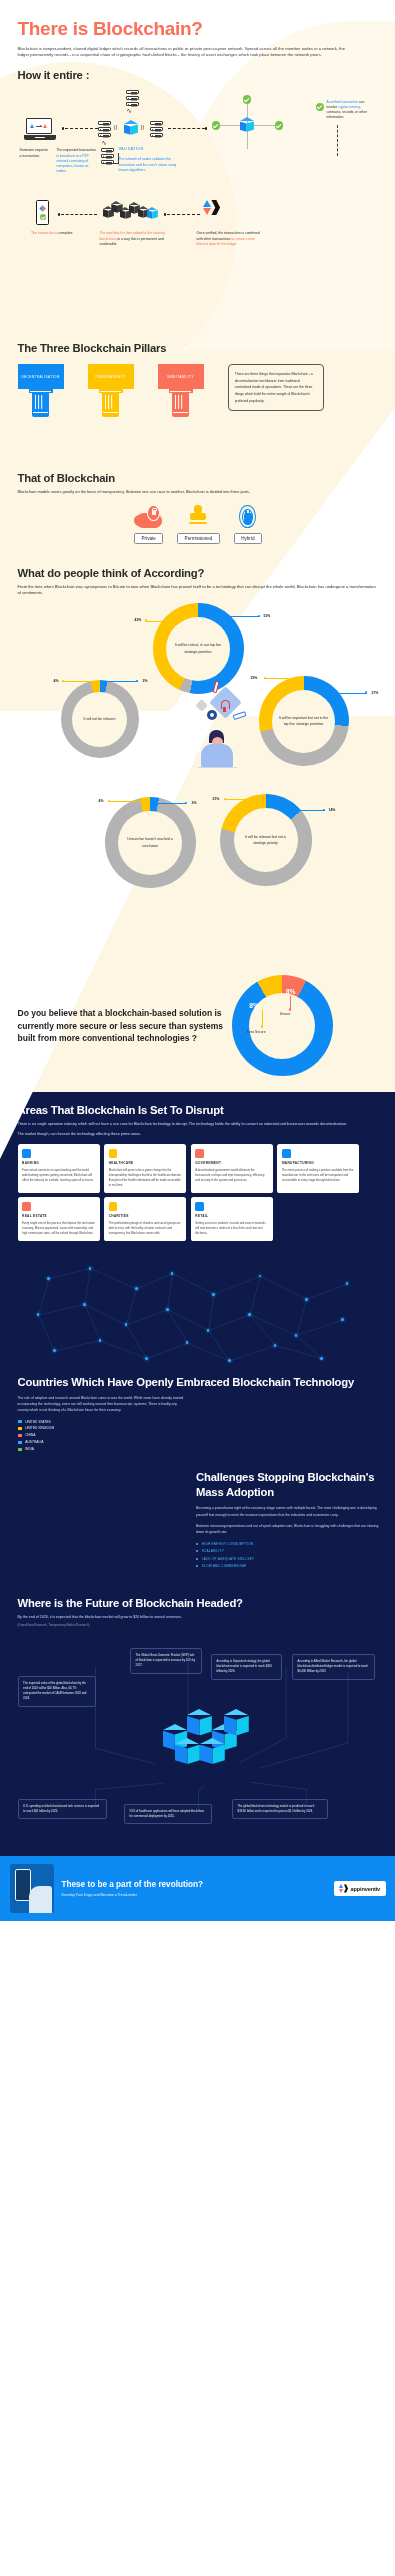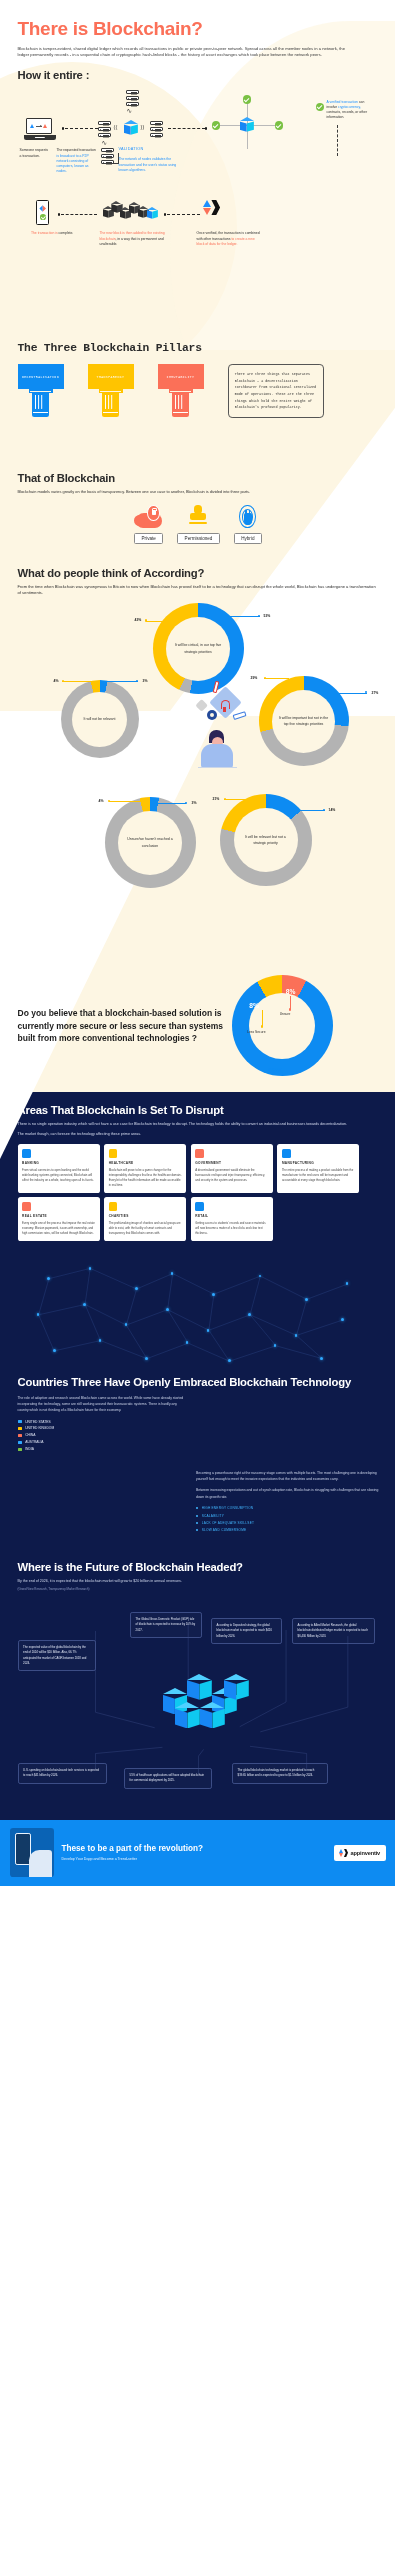--- a/index.html
+++ b/index.html
@@ -405,21 +405,21 @@
         <span>Once verified, the transaction is combined with other transactions</span>
         <span class="orange">to create a new block of data for the ledger.</span>
       </div>
     </div>
   </section>
 
   <div class="blob" style="left:0;top:350px;width:396px;height:361px;"></div>
   <div style="position:absolute;left:170px;top:350px;width:268px;height:361px;background:#fff;
               clip-path:polygon(100% 0,100% 100%,0 100%);z-index:1;"></div>
 
-  <section class="sec" id="pillars" style="z-index:2;font-family:Liberation Mono, monospace;">
+  <section class="sec" id="pillars" style="z-index:2;">
     <div class="h2">The Three Blockchain Pillars</div>
     <div class="pillar-wrap">
       <div class="pillar blue">
         <div class="cap">DECENTRALISATION</div>
         <div class="neck"></div>
         <div class="shaft">
             <span class="fl"></span>
             <span class="foot"></span>
           </div>
       </div>
@@ -681,32 +681,33 @@
       <div class="node" style="left:277px;top:76px;width:2.6px;height:2.6px;"></div>
       <div class="node" style="left:323px;top:60px;width:3.1px;height:3.1px;"></div>
       <div class="node" style="left:35px;top:91px;width:3.1px;height:3.1px;"></div>
       <div class="node" style="left:81px;top:81px;width:2.6px;height:2.6px;"></div>
       <div class="node" style="left:127px;top:99px;width:3.1px;height:3.1px;"></div>
       <div class="node" style="left:168px;top:83px;width:2.6px;height:2.6px;"></div>
       <div class="node" style="left:210px;top:101px;width:3.1px;height:3.1px;"></div>
       <div class="node" style="left:256px;top:86px;width:2.6px;height:2.6px;"></div>
       <div class="node" style="left:302px;top:99px;width:3.1px;height:3.1px;"></div>
     </div>
-    <div class="h2w">Countries Three Have Openly Embraced Blockchain Technology</div>
+    <div class="h2w">Countries Which Have Openly Embraced Blockchain Technology</div>
     <div class="ctext">The role of adaptive and research around Blockchain came across the world. While some have already started incorporating the technology, some are still working around their bureaucratic systems. There is hardly any country which is not thinking of a Blockchain future for their economy.</div>
     <div class="flaglist">
       <div><span class="flagdot" style="background:#2ea8ff;"></span><span>UNITED STATES</span></div>
       <div><span class="flagdot" style="background:#ffc400;"></span><span>UNITED KINGDOM</span></div>
       <div><span class="flagdot" style="background:#fb7058;"></span><span>CHINA</span></div>
       <div><span class="flagdot" style="background:#2ea8ff;"></span><span>AUSTRALIA</span></div>
       <div><span class="flagdot" style="background:#7ac143;"></span><span>INDIA</span></div>
     </div>
   </section>
 
   <section id="challenges">
+    <div class="h2w">Challenges Stopping Blockchain's Mass Adoption</div>
     <div class="ctext">Becoming a powerhouse right at the nascency stage comes with multiple facets. The most challenging one is developing yourself fast enough to meet the invasive expectations that the industries and economies carry.</div>
     <div class="ctext">Between increasing expectations and out of synch adoption rate, Blockchain is struggling with challenges that are slowing down its growth rate.</div>
     <ul class="bullets">
       <li>HIGH ENERGY CONSUMPTION</li>
       <li>SCALABILITY</li>
       <li>LACK OF ADEQUATE SKILLSET</li>
       <li>SLOW AND CUMBERSOME</li>
     </ul>
   </section>
 

